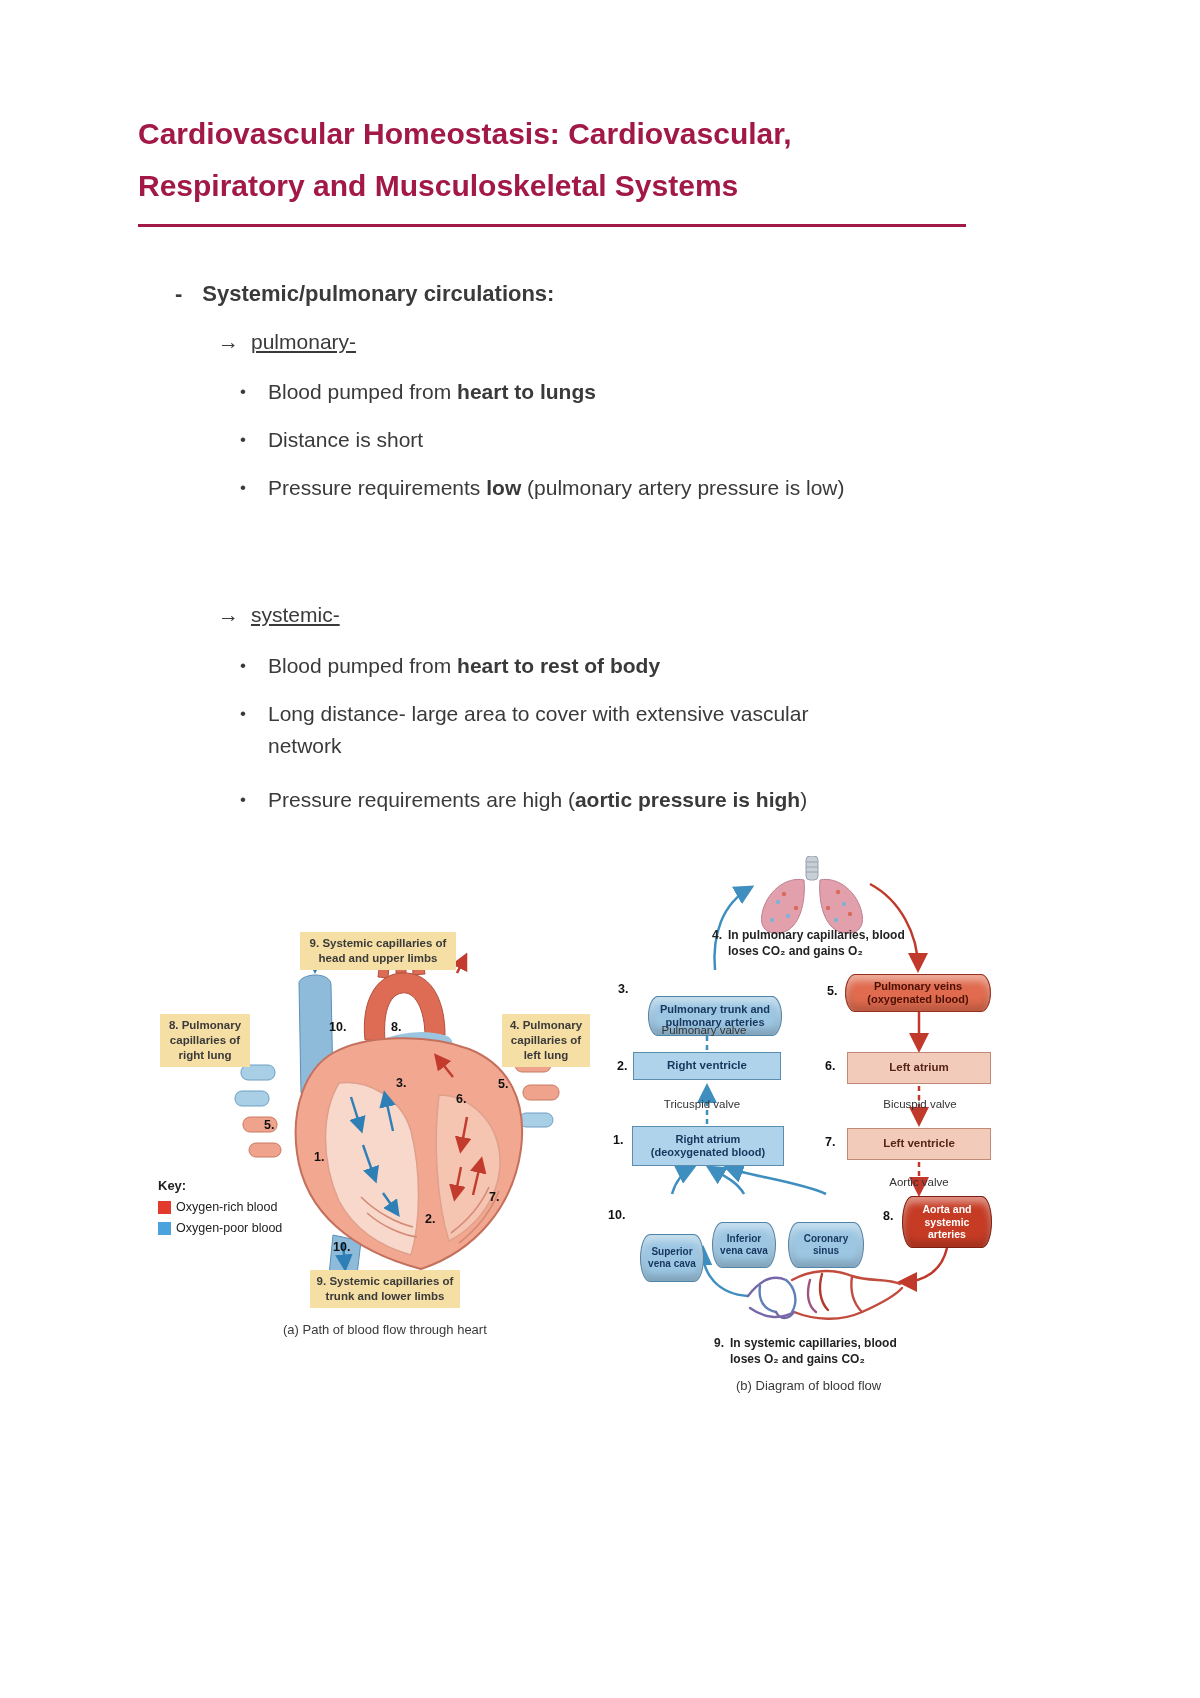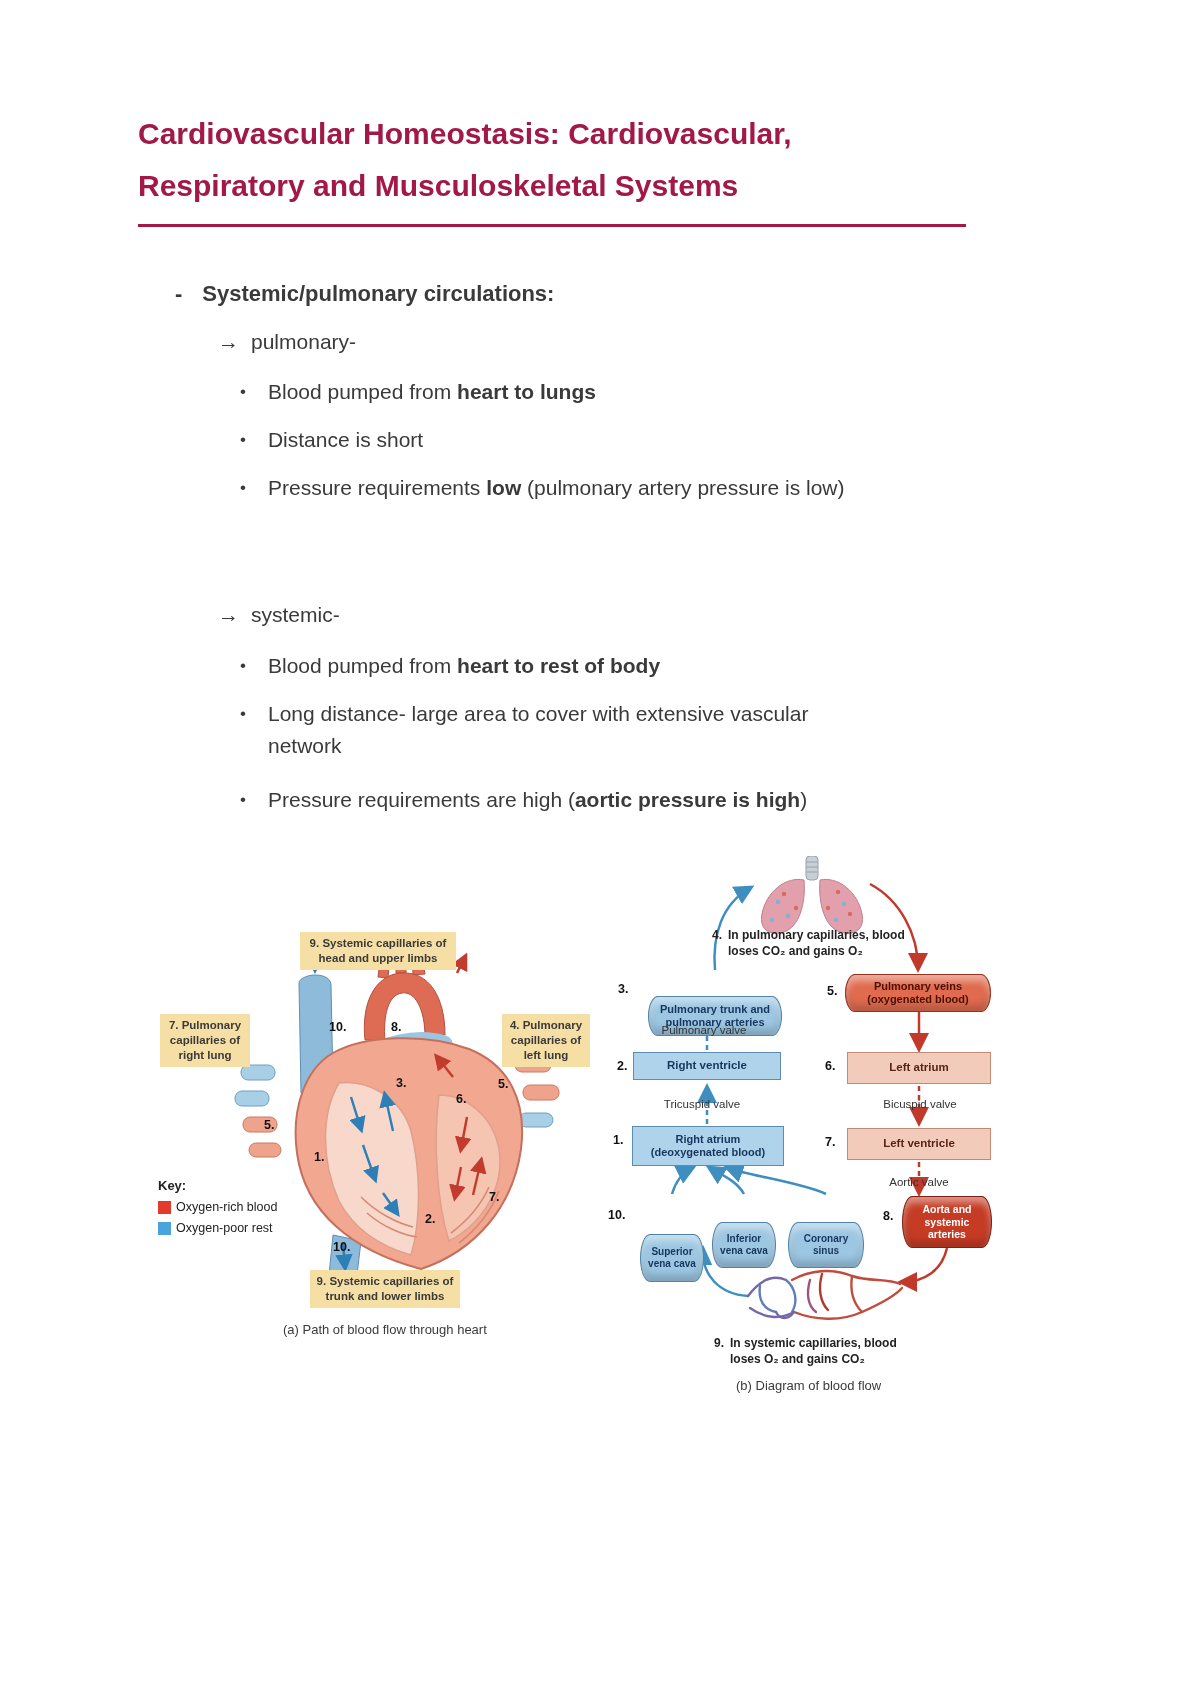--- a/index.html
+++ b/index.html
@@ -11,21 +11,21 @@
   
   .title { position:absolute; left:138px; top:108px; width:880px;
            font-size:30px; font-weight:bold; color:#A21846; line-height:52px; }
   .title span { display:block; }
   .rule { position:absolute; left:138px; top:224px; width:828px; height:3px; background:#A21846; }
 
   
   .sec-line { position:absolute; left:175px; top:281px; display:flex; gap:20px;
               font-size:22px; font-weight:bold; color:#3a3a3a; }
   .arrow-line { position:absolute; left:218px; display:flex; gap:12px; font-size:21px; color:#3a3a3a; }
-  .arrow-line .sub { }
+  .arrow-line .sub { text-decoration:underline; }
   #al1 { top:330px; } #al2 { top:603px; }
   .bullet { position:absolute; left:240px; display:flex; gap:22px; font-size:21px;
             line-height:32px; color:#3a3a3a; }
   .bullet .dot { font-size:17px; line-height:32px; color:#3a3a3a; }
   .bullet .btext { max-width:590px; }
   .bullet .btext b { font-weight:bold; }
   #pb1{top:376px} #pb2{top:424px} #pb3{top:472px}
   #sb1{top:650px} #sb2{top:698px} #sb3{top:784px}
 
   
@@ -196,21 +196,21 @@
     <line x1="168" y1="248" x2="182" y2="268" stroke="#2E7FB5" stroke-width="2.4" marker-end="url(#hB)"></line>
     <line x1="178" y1="186" x2="170" y2="150" stroke="#2E7FB5" stroke-width="2.4" marker-end="url(#hB)"></line>
 
     <line x1="252" y1="172" x2="246" y2="204" stroke="#C23B2C" stroke-width="2.4" marker-end="url(#hR)"></line>
     <line x1="246" y1="222" x2="240" y2="252" stroke="#C23B2C" stroke-width="2.4" marker-end="url(#hR)"></line>
     <line x1="258" y1="250" x2="266" y2="216" stroke="#C23B2C" stroke-width="2.4" marker-end="url(#hR)"></line>
     <line x1="238" y1="132" x2="222" y2="112" stroke="#C23B2C" stroke-width="2.4" marker-end="url(#hR)"></line>
   </svg>
 
   <div class="fig-label" id="lbl-top">9. Systemic capillaries of head and upper limbs</div>
-  <div class="fig-label" id="lbl-left">7. Pulmonary capillaries of right lung</div>
+  <div class="fig-label" id="lbl-left">8. Pulmonary capillaries of right lung</div>
   <div class="fig-label" id="lbl-right">4. Pulmonary capillaries of left lung</div>
   <div class="fig-label" id="lbl-bottom">9. Systemic capillaries of trunk and lower limbs</div>
 
   <span class="hnum" id="hn0">10.</span>
   <span class="hnum" id="hn1">8.</span>
   <span class="hnum" id="hn2">3.</span>
   <span class="hnum" id="hn3">5.</span>
   <span class="hnum" id="hn4">6.</span>
   <span class="hnum" id="hn5">5.</span>
   <span class="hnum" id="hn6">1.</span>
@@ -219,21 +219,21 @@
   <span class="hnum" id="hn9">10.</span>
 
   <div class="key">
     <div class="kt">Key:</div>
     <div class="krow">
       <span class="sw red"></span>
       <span>Oxygen-rich blood</span>
     </div>
     <div class="krow">
       <span class="sw blue"></span>
-      <span>Oxygen-poor rest</span>
+      <span>Oxygen-poor blood</span>
     </div>
   </div>
   <div class="caption" id="caption-a">(a) Path of blood flow through heart</div>
 
   <svg class="flow-svg" viewBox="0 0 420 560">
     <defs>
       <marker id="fB" markerWidth="8" markerHeight="8" refX="6" refY="4" orient="auto">
           <path d="M0,0 L8,4 L0,8 Z" fill="#3E8FC0"></path>
         </marker>
       <marker id="fR" markerWidth="8" markerHeight="8" refX="6" refY="4" orient="auto">

